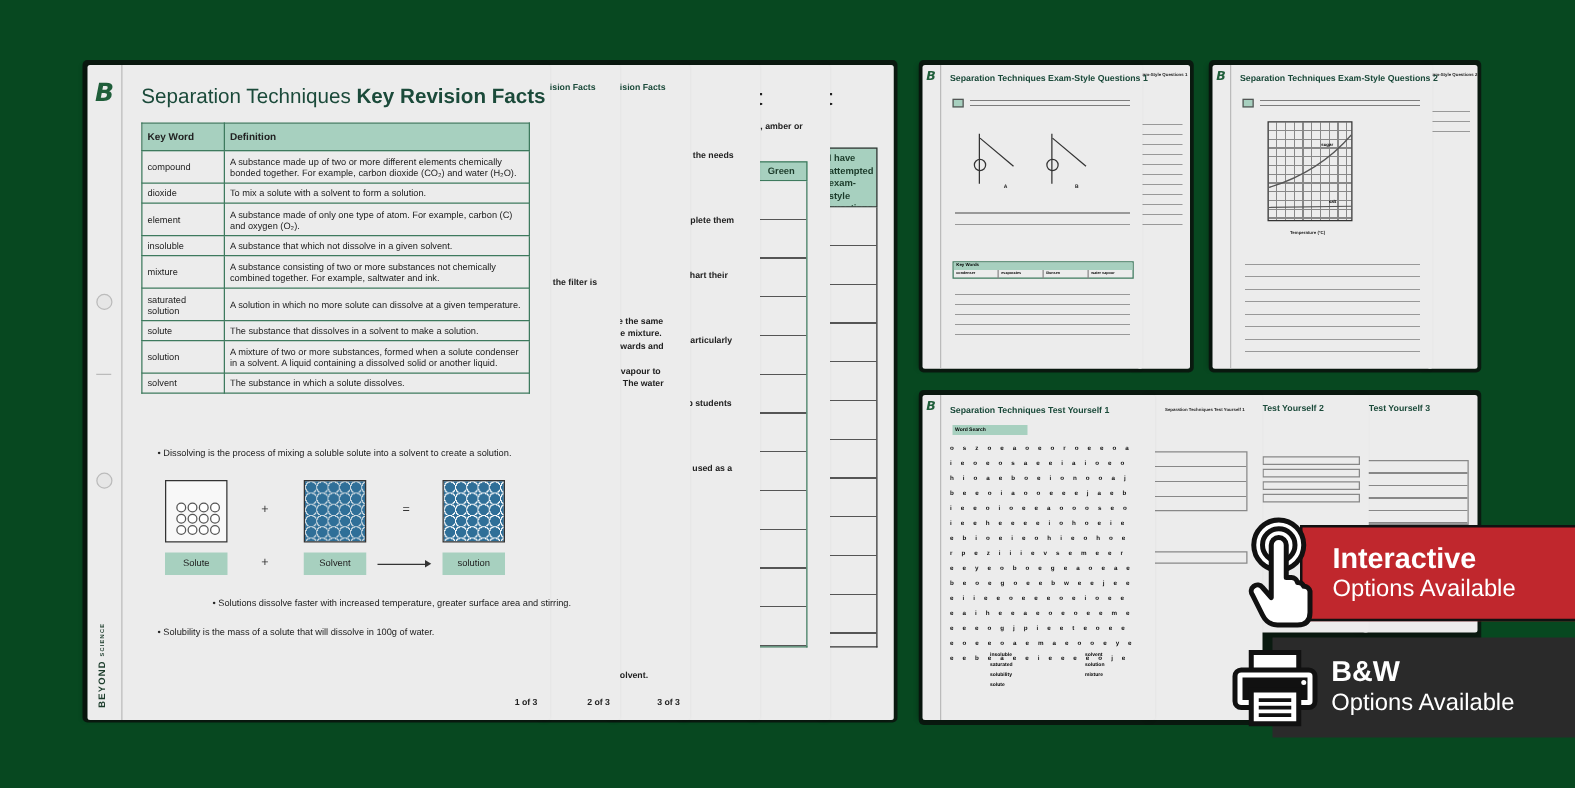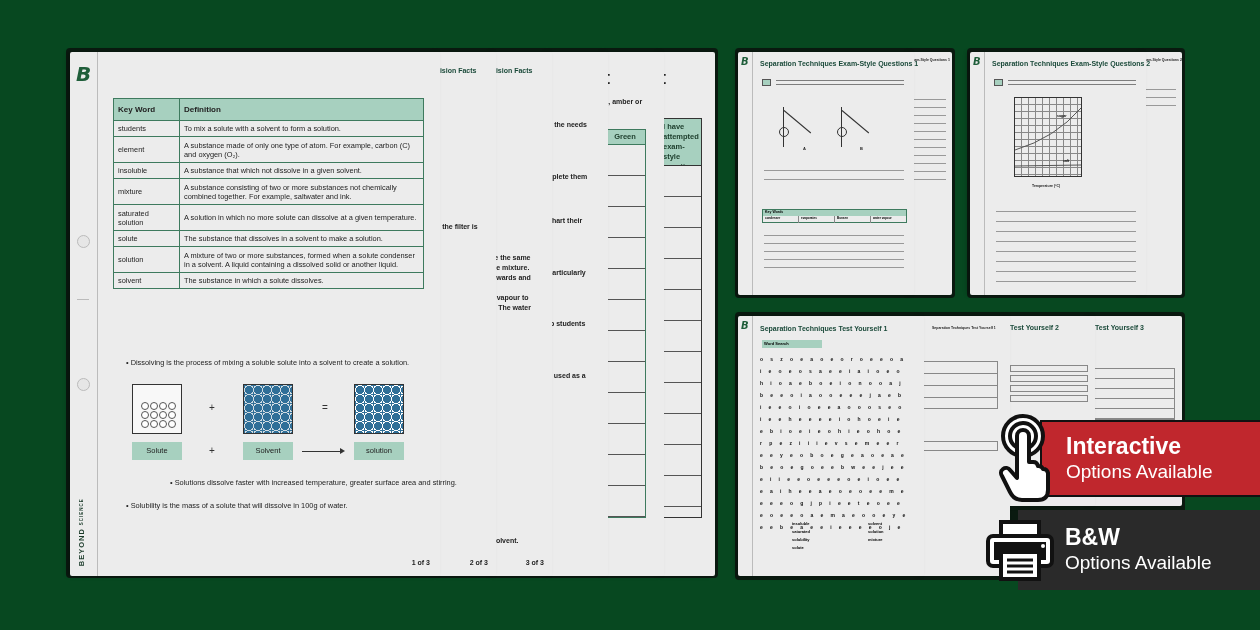--- a/index.html
+++ b/index.html
@@ -75,30 +75,37 @@
 <div class="page" style="left:70px;top:52px;width:370px;height:524px;">
   <div class="margin" style="width:28px;"></div>
   <div class="logo" style="left:6px;top:10px;font-size:20px;">B</div>
   <div class="hole" style="left:7px;top:183px;width:13px;height:13px;"></div>
   <div class="abs" style="left:7px;top:247px;width:12px;height:1px;background:#bbb;"></div>
   <div class="hole" style="left:7px;top:326px;width:13px;height:13px;"></div>
   <div class="brand" style="left:7px;bottom:10px;font-size:7.5px;">
     <span>BEYOND</span>
     <span style="font-size:4.5px;margin-bottom:3px;">SCIENCE</span>
   </div>
+  <div class="title" style="left:43px;top:16px;font-size:16.5px;">
+    <span>Separation Techniques </span><b>Key Revision Facts</b>
+  </div>
   <table class="kw" style="left:43px;top:46px;width:311px;">
     <thead>
       <tr>
         <th style="width:66px;">Key Word</th>
         <th>Definition</th>
       </tr>
     </thead>
     <tbody>
+      <tr style="height:26px">
+          <td>compound</td>
+          <td>A substance made up of two or more different elements chemically bonded together. For example, carbon dioxide (CO₂) and water (H₂O).</td>
+        </tr>
       <tr style="height:16px">
-          <td>students</td>
+          <td>dioxide</td>
           <td>To mix a solute with a solvent to form a solution.</td>
         </tr>
       <tr style="height:26px">
           <td>element</td>
           <td>A substance made of only one type of atom. For example, carbon (C) and oxygen (O₂).</td>
         </tr>
       <tr style="height:16px">
           <td>insoluble</td>
           <td>A substance that which not dissolve in a given solvent.</td>
         </tr>

